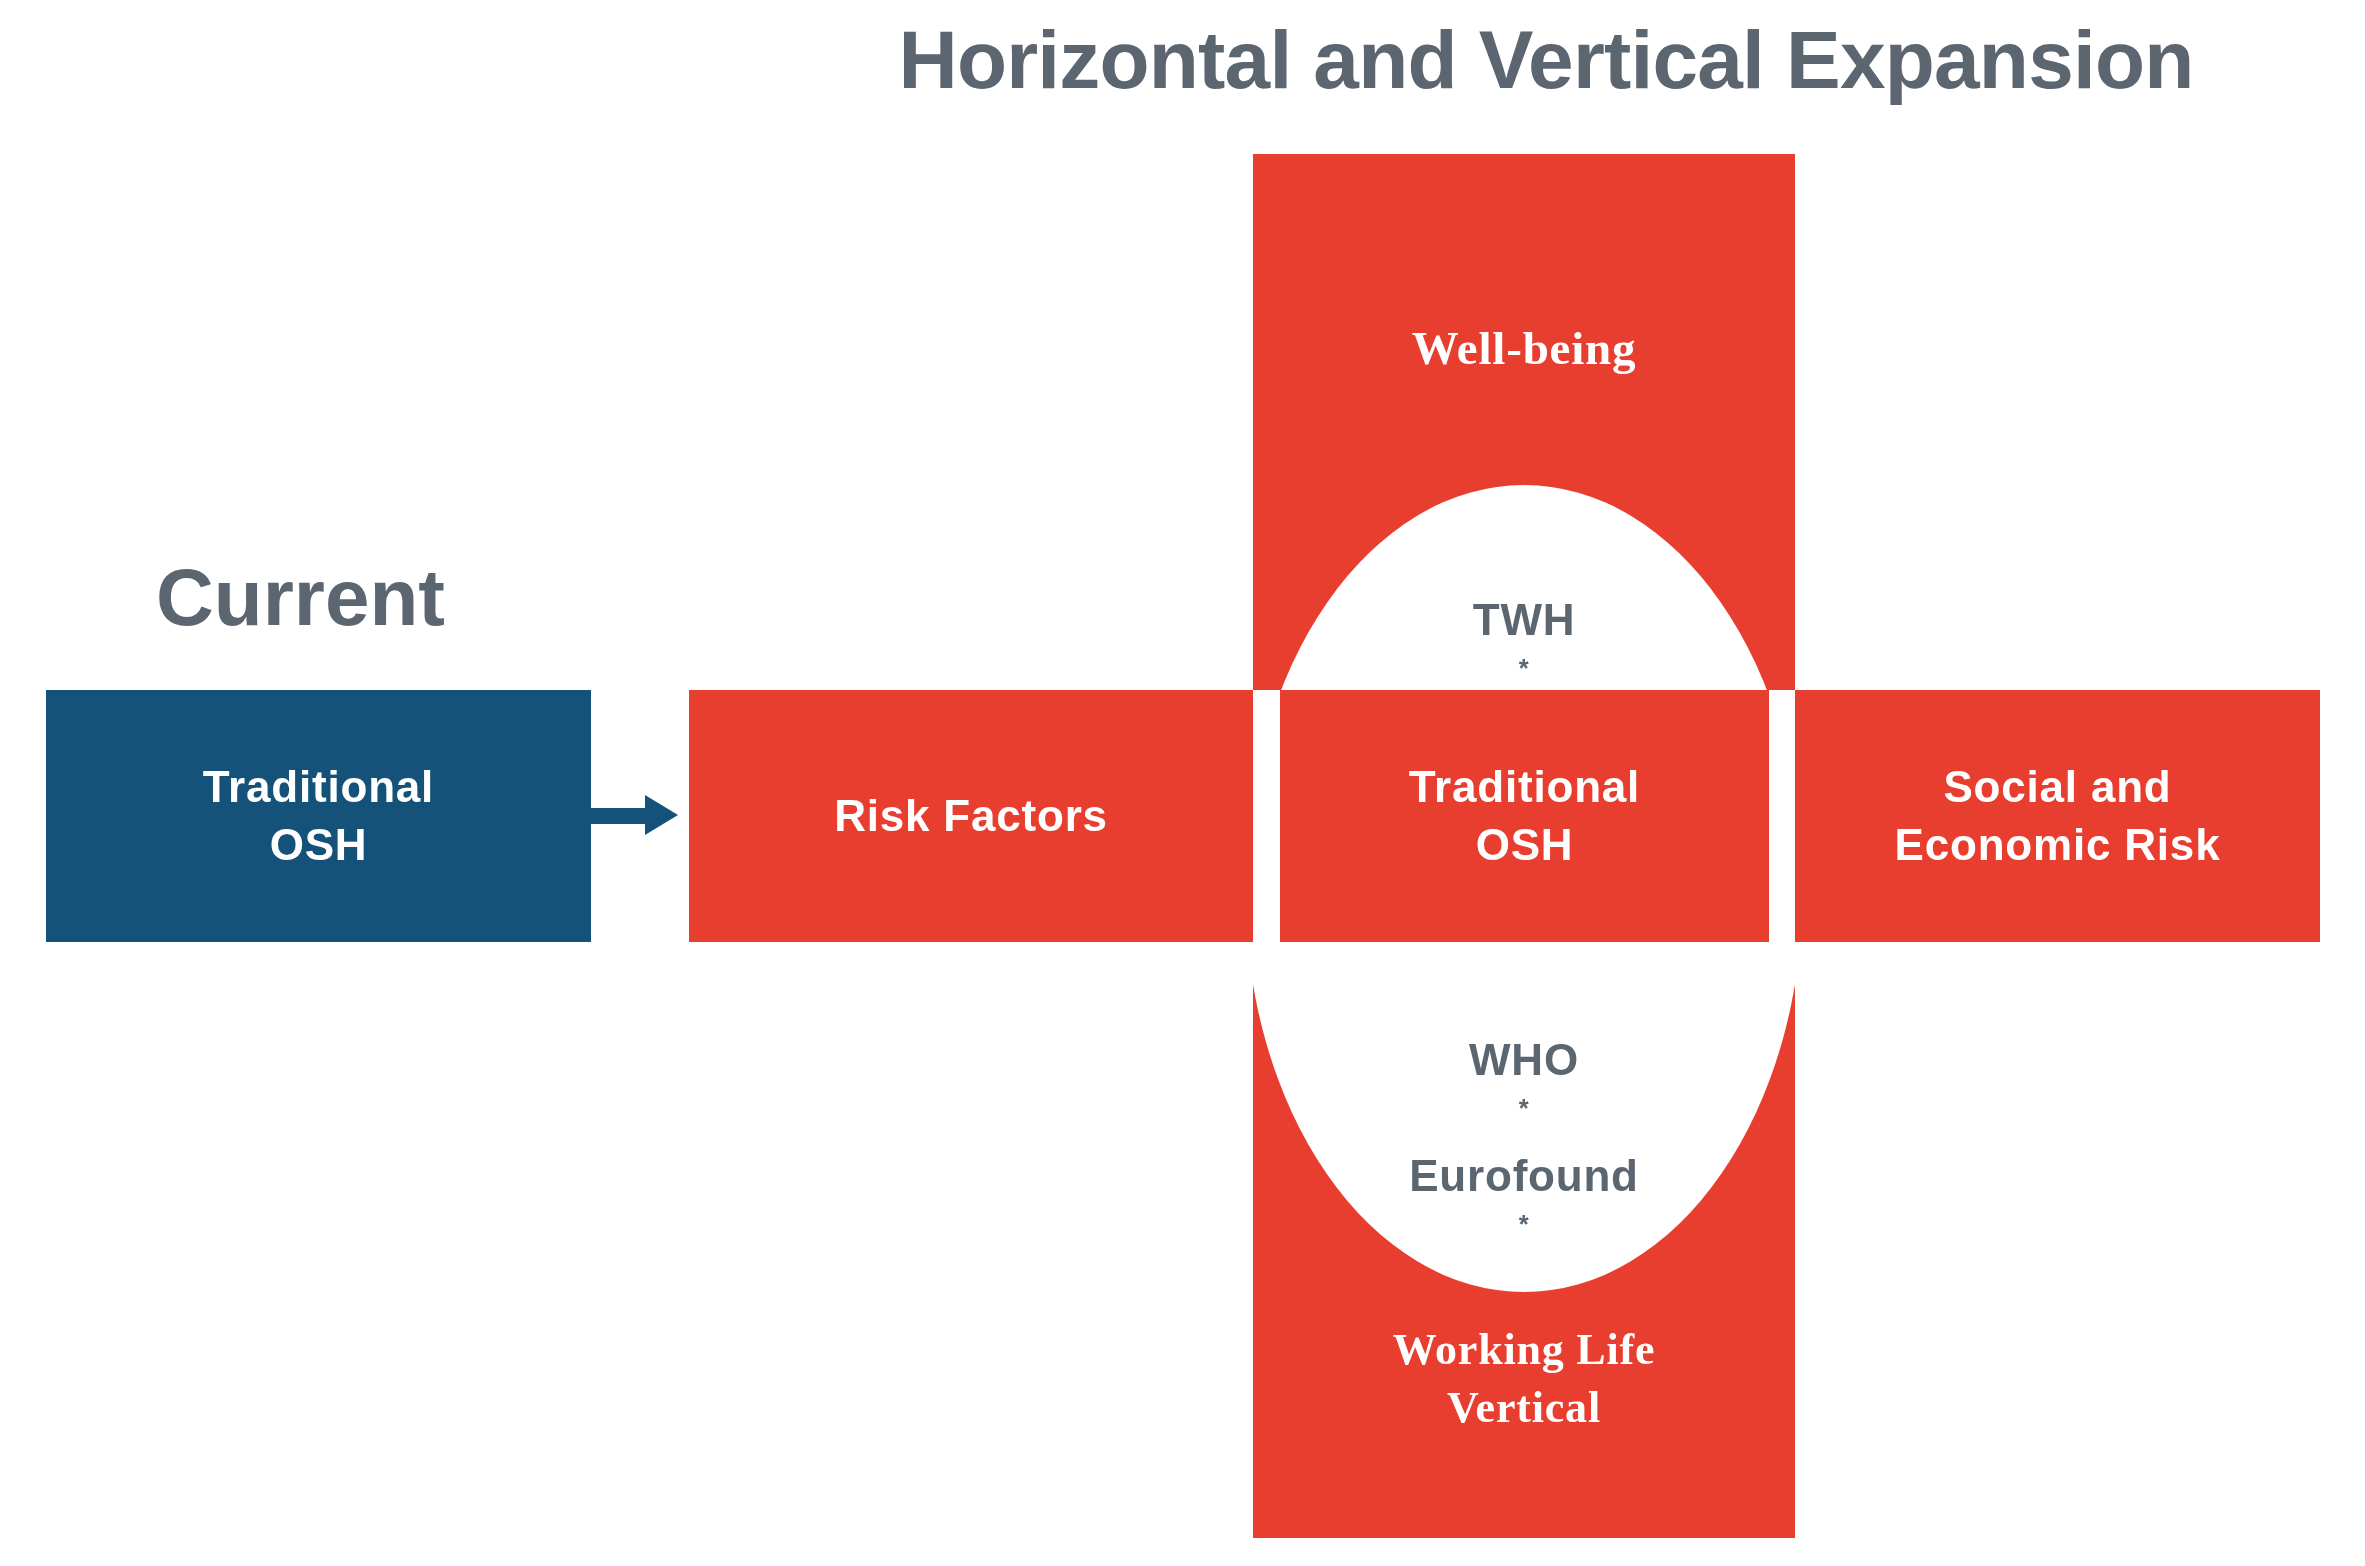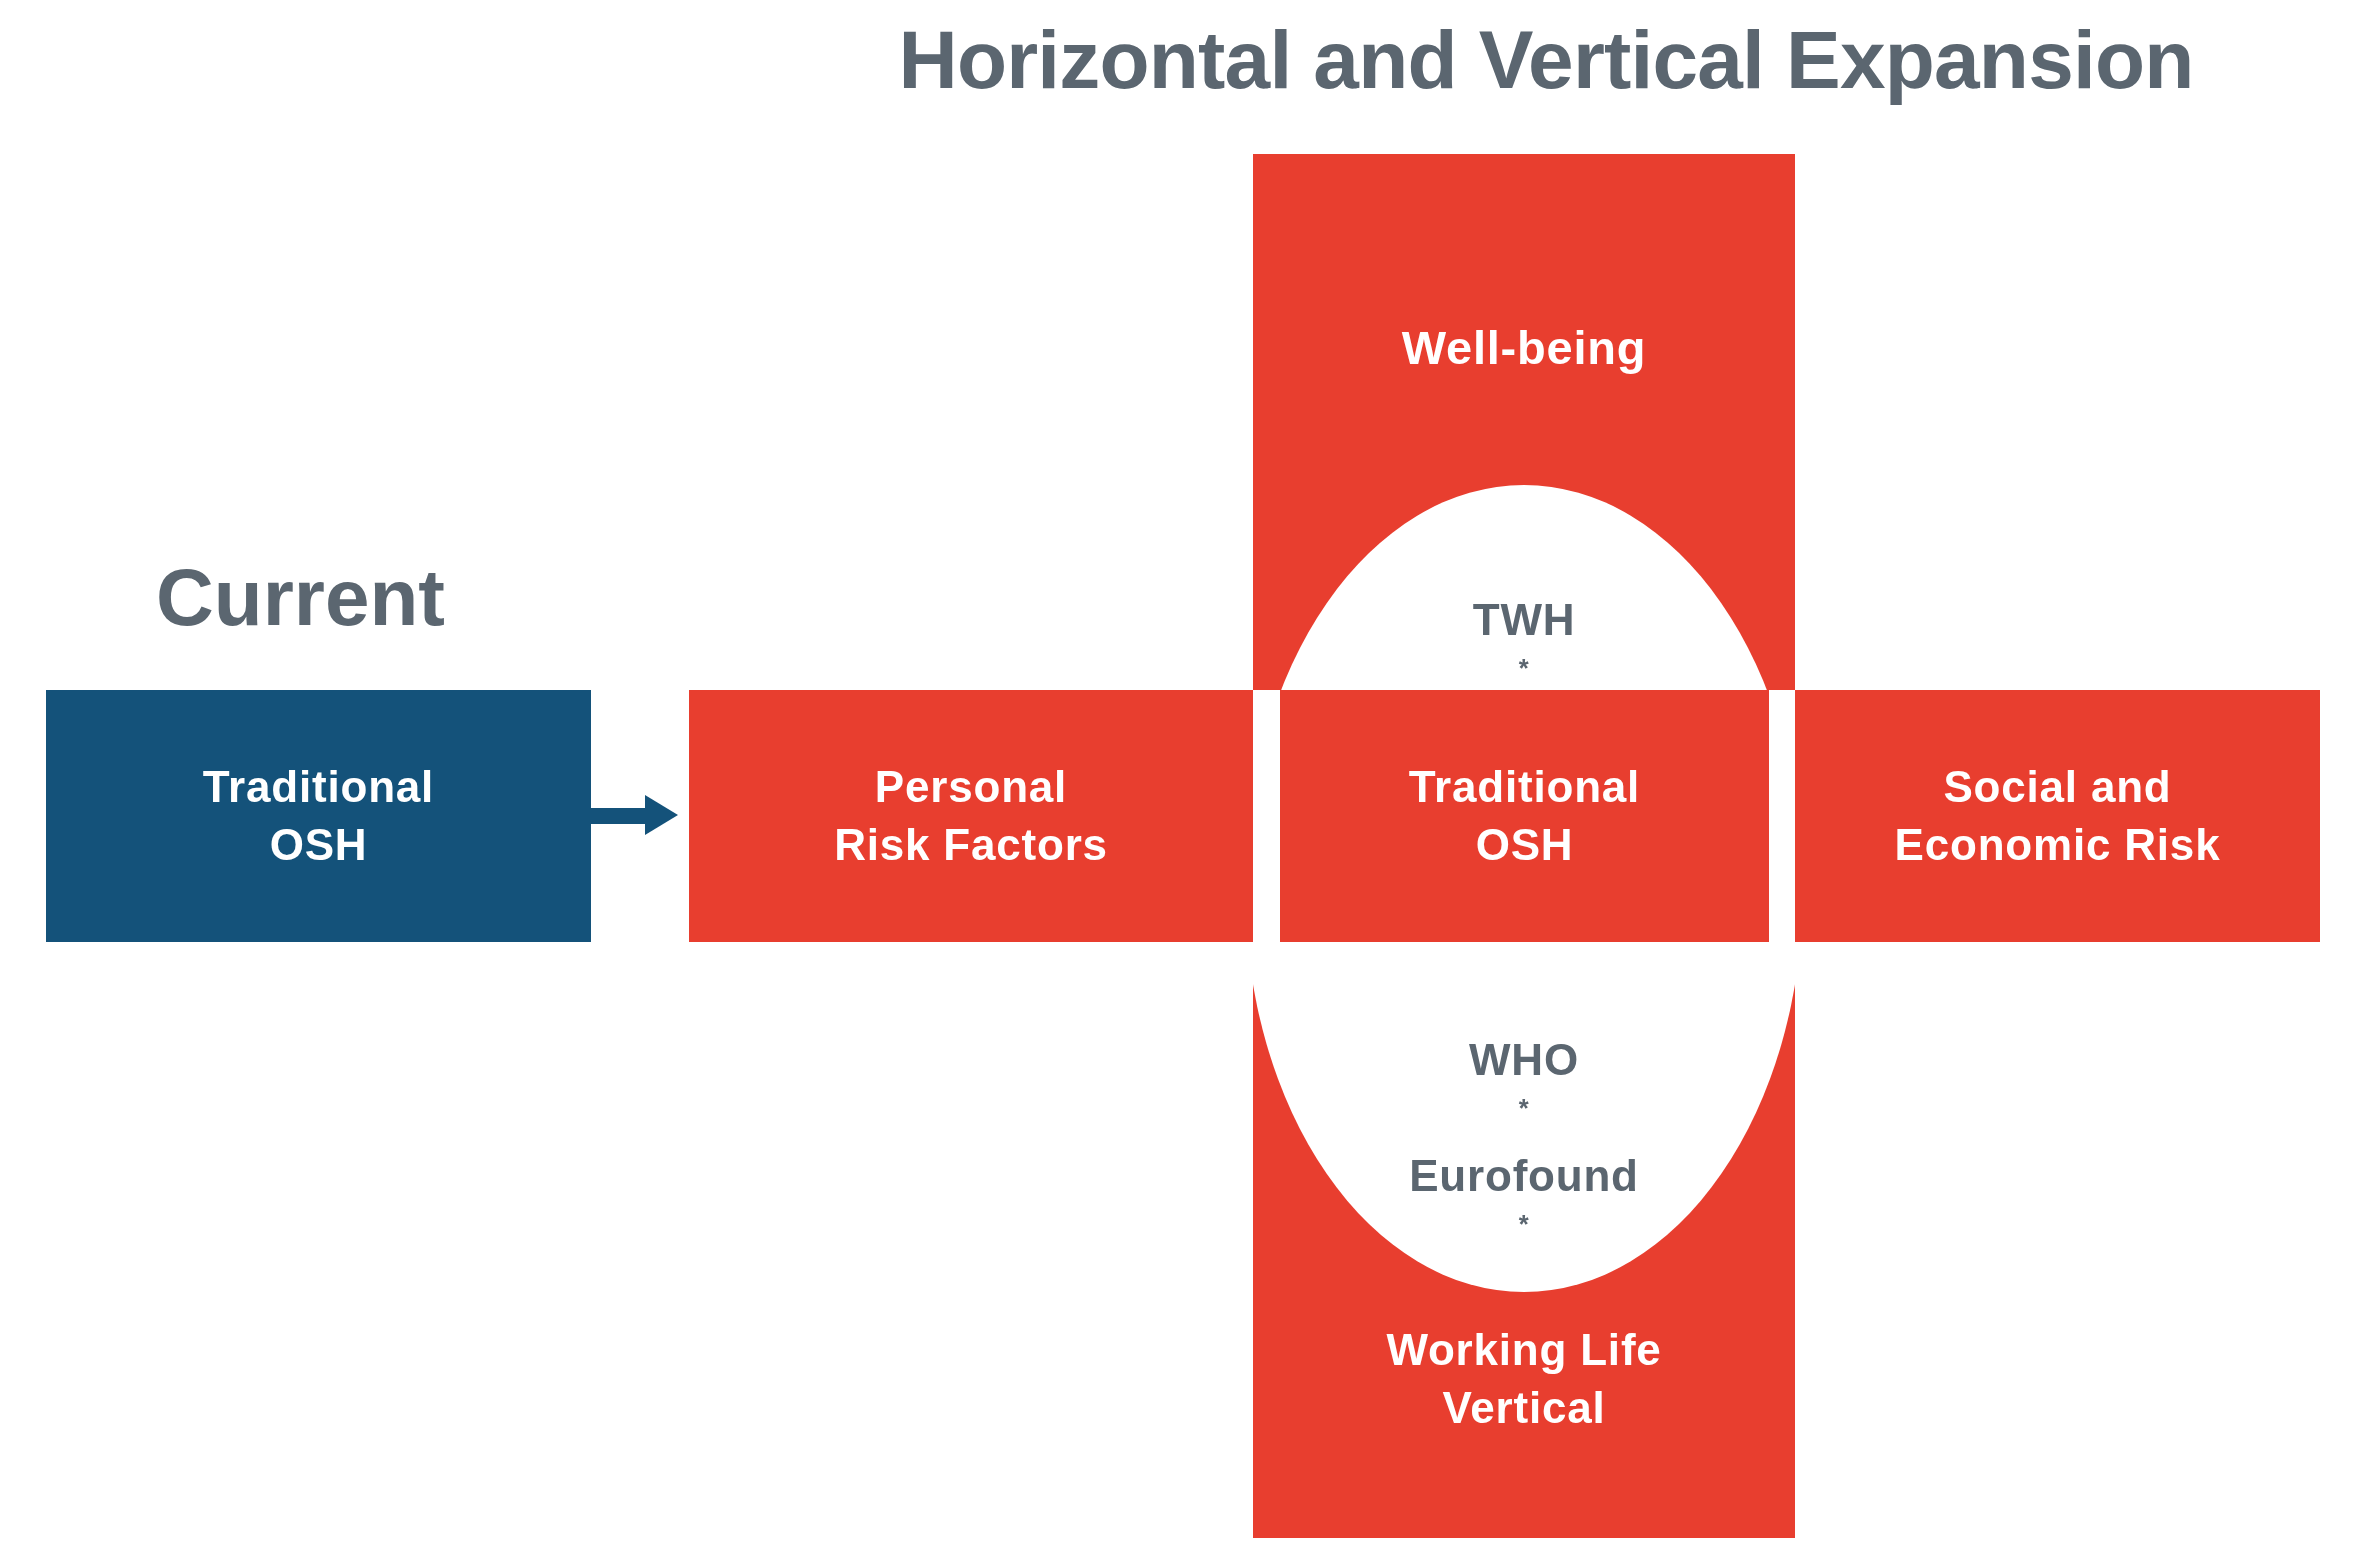--- a/index.html
+++ b/index.html
@@ -89,21 +89,21 @@
   .seg-right  { left: 1795px; width: 525px; }
 
   .vbar-label {
     left: 1253px; width: 542px;
     text-align: center;
     font-size: 44px;
     line-height: 1.32;
     letter-spacing: 0.8px;
   }
   .vbar-label span { display: block; }
-  .white-text { color: var(--white); }
+  .white-text { color: var(--white); font-family: Liberation Serif, serif; }
   .gray-text  { color: var(--gray); margin-top: 13px; }
 
   .label-wellbeing   { top: 317px; font-size: 47px; }
   .label-twh         { top: 578px; }
   .label-who         { top: 1018px; }
   .label-workinglife { top: 1321px; }
 
   sup.star {
     font-size: 58%;
     vertical-align: super;
@@ -130,21 +130,20 @@
 
   <div class="abs v-bar"></div>
 
   <div class="abs center-ellipse"></div>
 
   <div class="abs bar-divider divider-left"></div>
   <div class="abs bar-divider divider-right"></div>
 
   <div class="abs h-seg seg-left">
     <div class="box-label">
-      <span>Personal</span>
       <span>Risk Factors</span>
     </div>
   </div>
 
   <div class="abs h-seg seg-center">
     <div class="box-label">
       <span>Traditional</span>
       <span>OSH</span>
     </div>
   </div>

